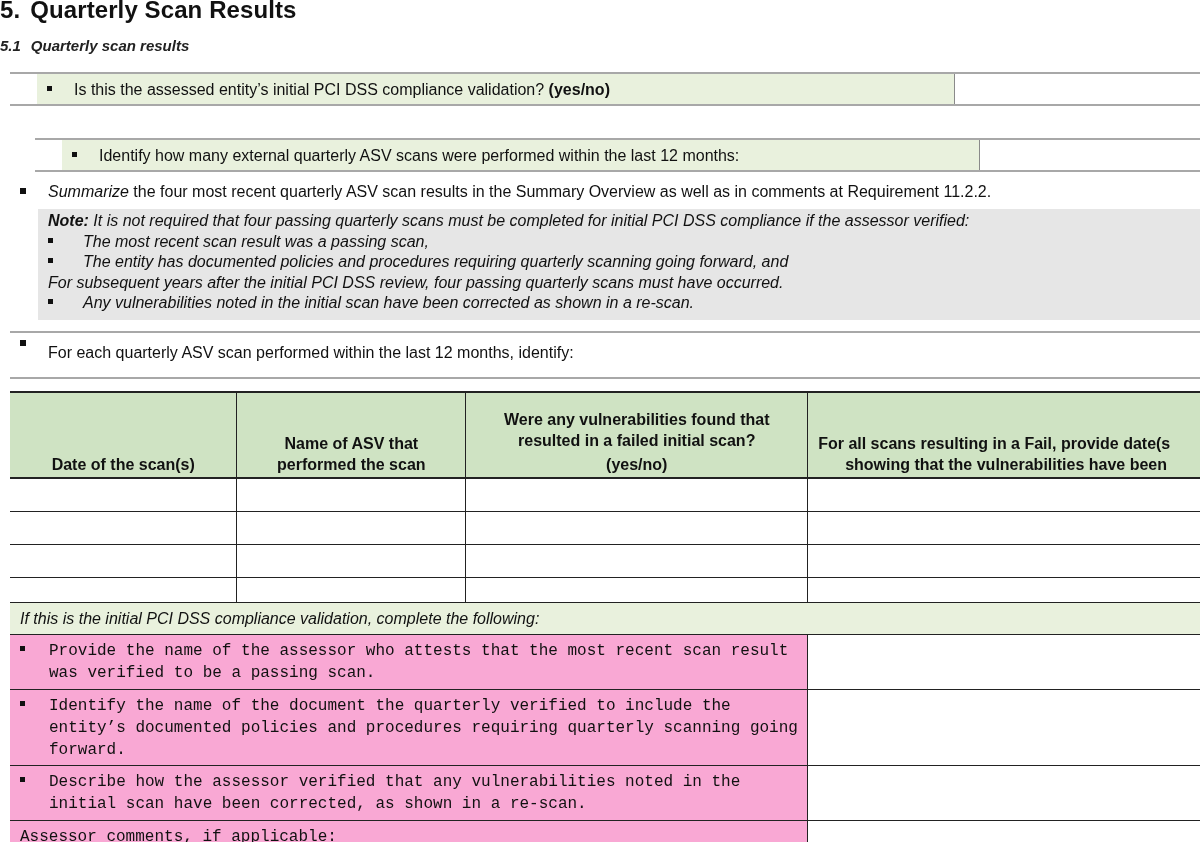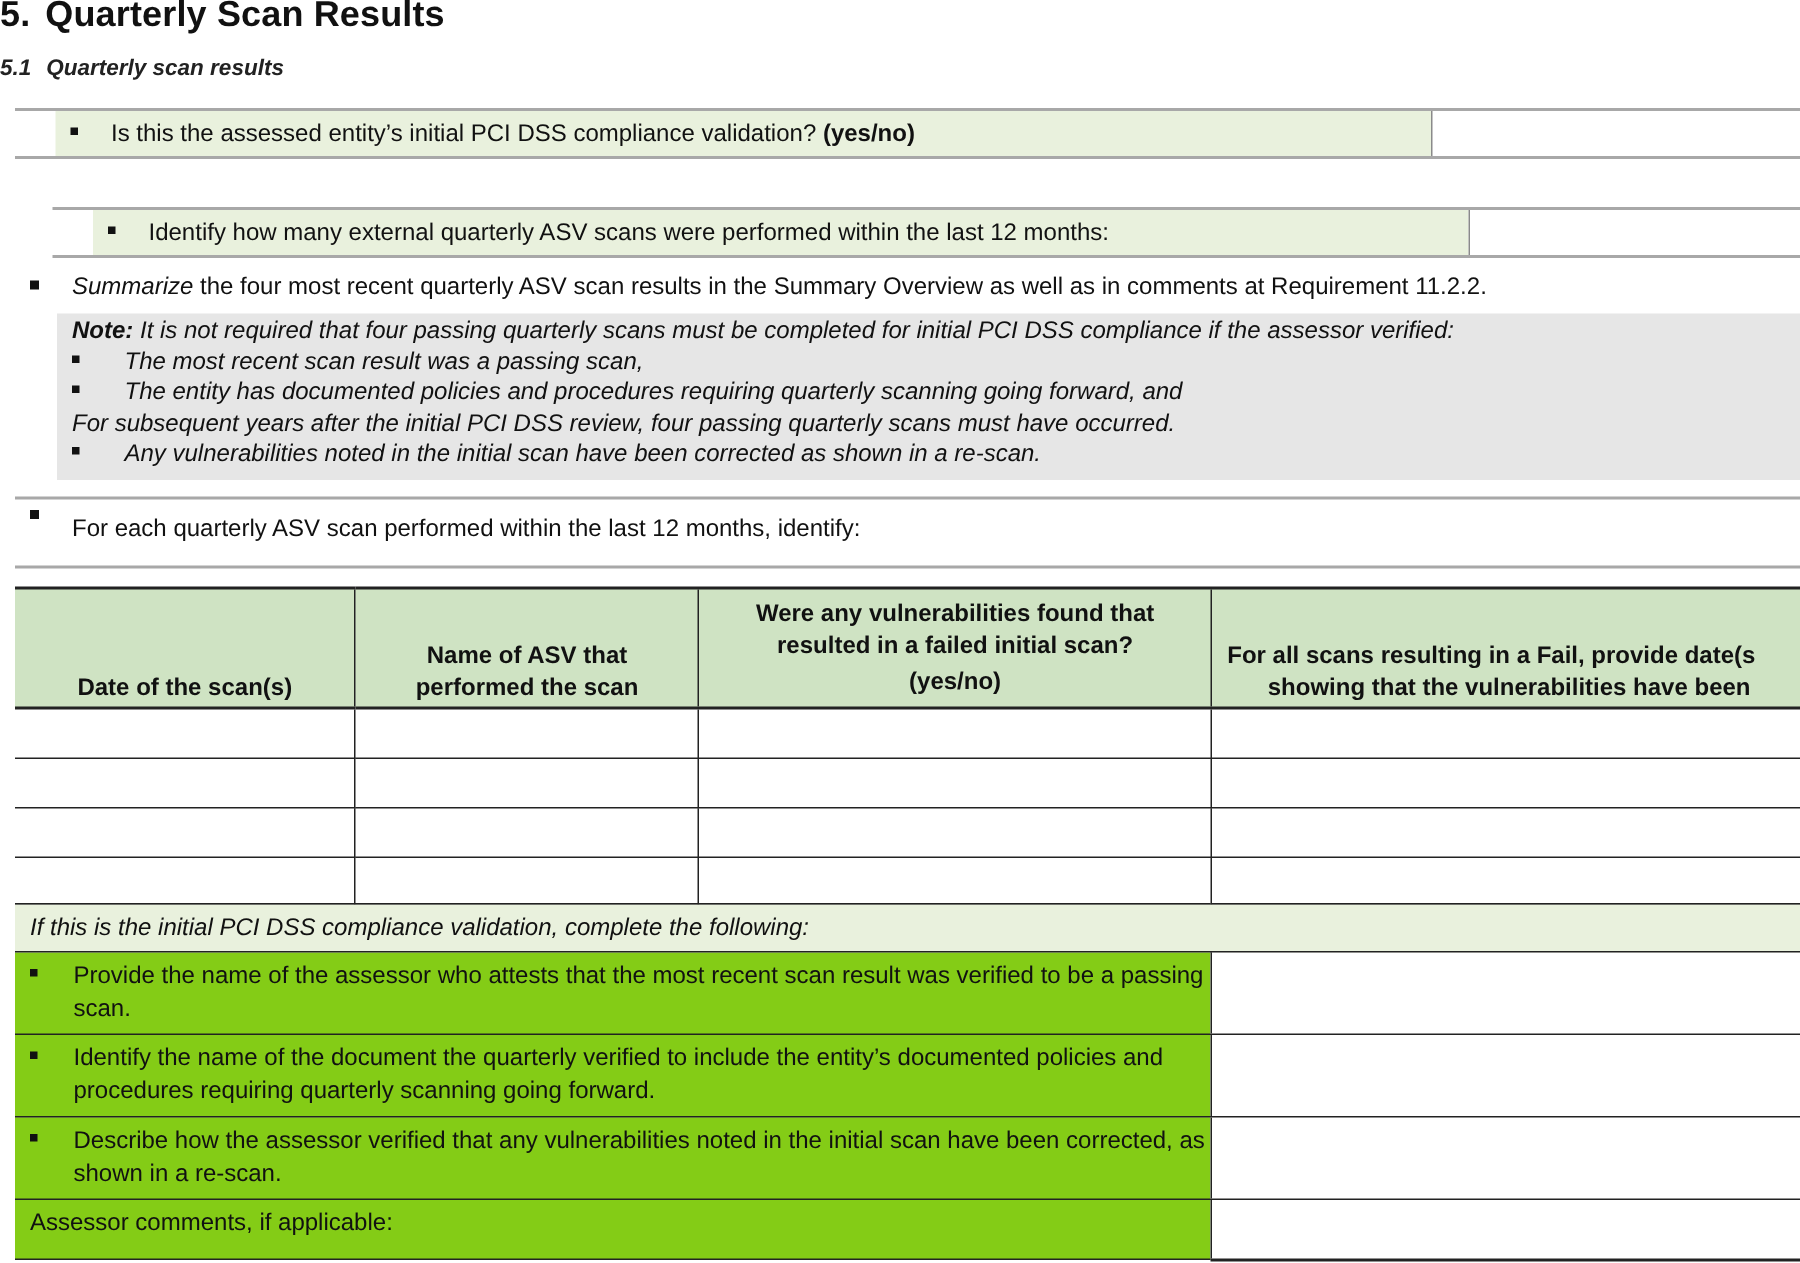--- a/index.html
+++ b/index.html
@@ -44,21 +44,21 @@
   
   #scan-table { position: absolute; left: 10px; top: 391px; width: 1200px; border-collapse: collapse; }
   #scan-table th { background: #cfe3c3; font-size: 16px; font-weight: bold; text-align: center; vertical-align: bottom; line-height: 21px; padding-bottom: 2px; height: 80px; border: 1.5px solid #222; border-top: 2.5px solid #222; border-bottom: 2.5px solid #222; }
   #scan-table td { height: 33px; border: 1.5px solid #222; background: #fff; }
   #scan-table tr:last-child td { border-bottom: 2px solid #222; }
   #scan-table th:first-child, #scan-table td:first-child { border-left: none; }
 
   
   #init-table { position: absolute; left: 10px; top: 602px; width: 1200px; border-collapse: collapse; }
   #init-table td { font-size: 16px; line-height: 22px; vertical-align: top; border-top: 1.5px solid #222; border-bottom: 1.5px solid #222; }
-  #init-table td.lbl { background: #84cc16; padding: 5px 0 4px 10px; width: 797px; }
+  #init-table td.lbl { background: #f9a8d4; padding: 5px 0 4px 10px; width: 797px; font-family: Liberation Mono, monospace; }
   #init-table td.val { background: #fff; border-left: 1.5px solid #222; }
   #init-table td.full { background: #e9f1dd; padding: 5px 0 4px 10px; height: 32px; }
   #init-table .indent { padding-left: 29px; text-indent: -29px; display: block; }
   #init-table .indent .bullet { margin-right: 24px; text-indent: 0; }
 </style>
 </head>
 <body>
 
 <div class="abs h1">
   <span class="num">5.</span><span>Quarterly Scan Results</span>
@@ -102,21 +102,21 @@
   <colgroup>
     <col style="width:227px">
       <col style="width:229px">
       <col style="width:342px">
       <col style="width:402px">
   </colgroup>
   <thead>
     <tr>
       <th><span>Date of the scan(s)</span></th>
       <th><span>Name of ASV that</span><br><span>performed the scan</span></th>
-      <th style="vertical-align:top;padding-top:6px;"><span>Were any vulnerabilities found that</span><br><span>resulted in a failed initial scan?</span><br><span style="display:inline-block;margin-top:3px">(yes/no)</span></th>
+      <th style="vertical-align:top;padding-top:16px;"><span>Were any vulnerabilities found that</span><br><span>resulted in a failed initial scan?</span><br><span style="display:inline-block;margin-top:3px">(yes/no)</span></th>
       <th style="text-align:left;padding-left:10px;"><span>For all scans resulting in a Fail, provide date(s</span><br><span style="padding-left:27px">showing that the vulnerabilities have been</span></th>
     </tr>
   </thead>
   <tbody>
     <tr>
       <td></td>
       <td></td>
       <td></td>
       <td></td>
     </tr>

